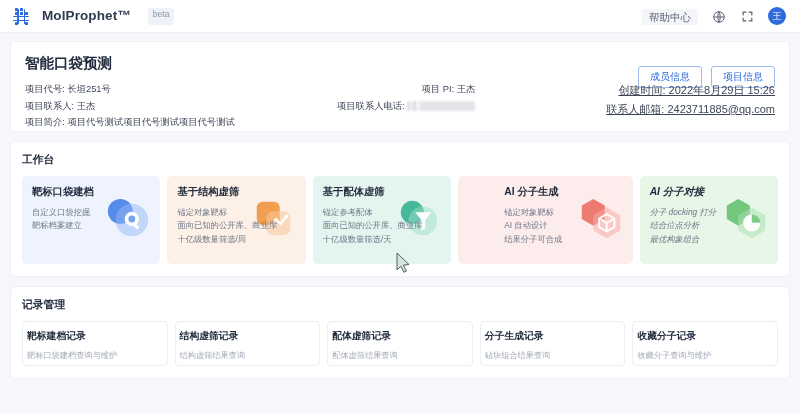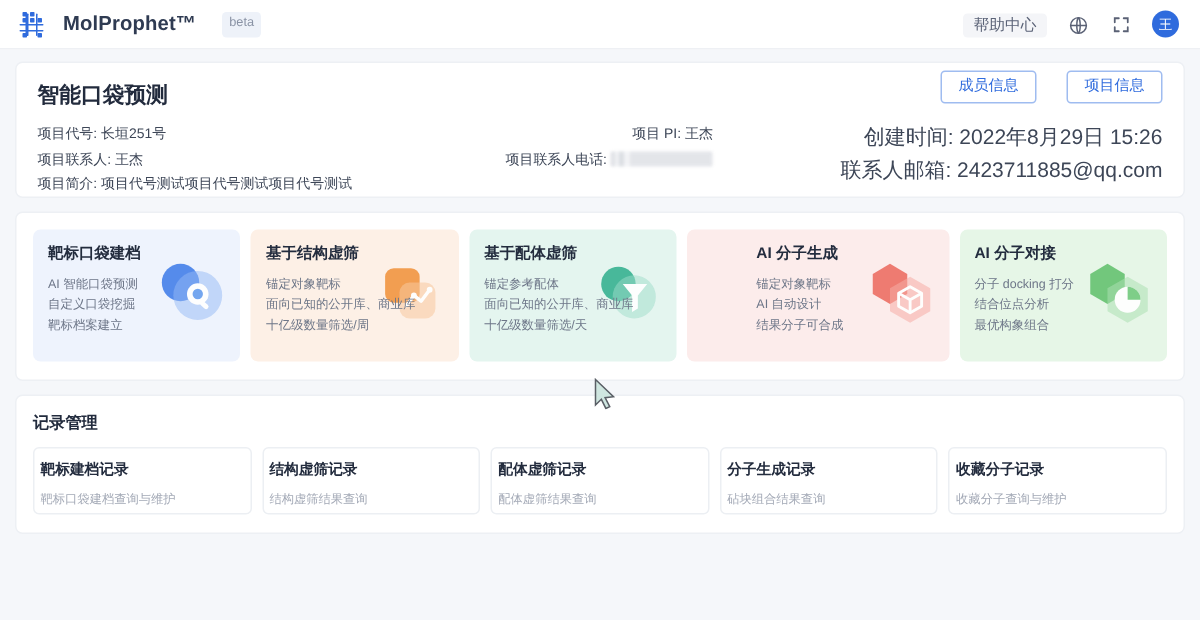--- a/index.html
+++ b/index.html
@@ -77,30 +77,30 @@
   .meta-col-mid { position: absolute; left: 312px; top: 0; text-align: right; }
   .meta-row { margin-bottom: 6.5px; white-space: nowrap; line-height: 1.1; }
   .meta-row:last-child { margin-bottom: 0; }
   .redacted {
     display: inline-block; vertical-align: middle;
     width: 68px; height: 10px;
     background: linear-gradient(90deg,#dcdee3 0 3px,#eceef1 3px 6px,#d6d9df 6px 9px,#f0f1f4 9px 13px,#dfe1e6 13px 17px);
     filter: blur(1.1px); border-radius: 1px; opacity: .85;
   }
   .panel-actions {
-    position: absolute; right: 14px; top: 5px; display: flex; gap: 20px; padding-left: 20px;
+    position: absolute; right: 14px; top: 24px; display: flex; gap: 9px; padding-left: 20px;
   }
   .ghost-btn {
     border: 1px solid #9fbcf0; color: #2f6bdd; background: #fff;
     font-size: 10px; border-radius: 3px;
     padding: 4px 11px; line-height: 1.15; white-space: nowrap; cursor: pointer;
   }
   .panel-sub {
     position: absolute; right: 14px; top: 42px;
-    text-align: right; font-size: 14px; color: #3d4657;
+    text-align: right; font-size: 11px; color: #3d4657; text-decoration: underline;
   }
   .panel-sub div { margin-bottom: 6.5px; white-space: nowrap; line-height: 1.1; }
 
   
   .section { margin-top: 9px; }
   .section-inner { padding: 11px 11px 12px 11px; }
   .section-title {
     font-size: 10.8px; font-weight: 700; color: #222b3d; margin-bottom: 9px;
   }
 
@@ -216,25 +216,25 @@
     </div>
 
     <div class="panel-sub">
       <div>创建时间: 2022年8月29日 15:26</div>
       <div>联系人邮箱: 2423711885@qq.com</div>
     </div>
   </div>
 
   <div class="card-surface section">
     <div class="section-inner">
+      <div class="section-title">工作台</div>
       <div class="wb-row">
 
         <div class="wb-card" style="background:#eef3fd;">
           <div class="wb-title">靶标口袋建档</div>
-          <div class="wb-line">AI 智能口袋预测</div>
           <div class="wb-line">自定义口袋挖掘</div>
           <div class="wb-line">靶标档案建立</div>
           <svg class="wb-art" viewBox="0 0 48 48">
             <circle cx="16" cy="16" r="13" fill="#3f7ce8" opacity=".92"></circle>
             <circle cx="28" cy="25" r="17" fill="#8fb6f3" opacity=".5"></circle>
             <circle cx="28" cy="24" r="7.5" fill="#fff"></circle>
             <circle cx="28" cy="24" r="3.6" fill="#6ea2ef"></circle>
             <rect x="31" y="28" width="7" height="3.4" rx="1.7" transform="rotate(42 31 28)" fill="#fff"></rect>
           </svg>
         </div>
@@ -273,21 +273,21 @@
           <svg class="wb-art" viewBox="0 0 48 48">
             <polygon points="16,3 28,10 28,24 16,31 4,24 4,10" fill="#ec6a60" opacity=".92"></polygon>
             <polygon points="30,12 44,20 44,36 30,44 16,36 16,20" fill="#f5a9a2" opacity=".55"></polygon>
             <g fill="none" stroke="#fff" stroke-width="2" stroke-linejoin="round">
               <path d="M30 19l8 4.5v9L30 37l-8-4.5v-9z"></path>
                 <path d="M22 23.5l8 4.5 8-4.5M30 28v9"></path>
             </g>
           </svg>
         </div>
 
-        <div class="wb-card" style="background:#e6f6e7;">
+        <div class="wb-card" style="background:#e6f6e7;font-style:italic;">
           <div class="wb-title">AI 分子对接</div>
           <div class="wb-line">分子 docking 打分</div>
           <div class="wb-line">结合位点分析</div>
           <div class="wb-line">最优构象组合</div>
           <svg class="wb-art" viewBox="0 0 48 48">
             <polygon points="16,3 28,10 28,24 16,31 4,24 4,10" fill="#5fc06a" opacity=".9"></polygon>
             <polygon points="30,12 44,20 44,36 30,44 16,36 16,20" fill="#a9dfae" opacity=".55"></polygon>
             <circle cx="30" cy="28" r="9" fill="#fff"></circle>
             <path d="M30 28V19a9 9 0 0 1 9 9z" fill="#79cc83"></path>
           </svg>

